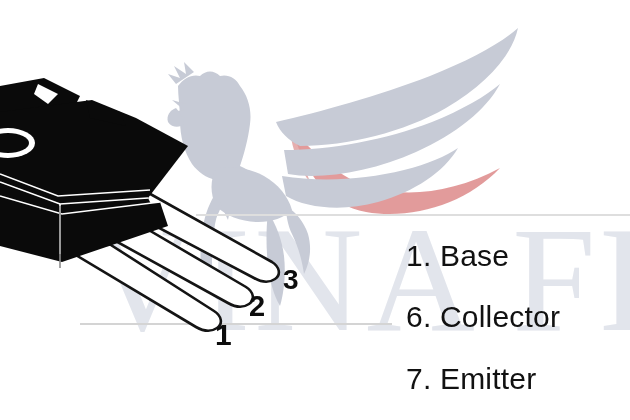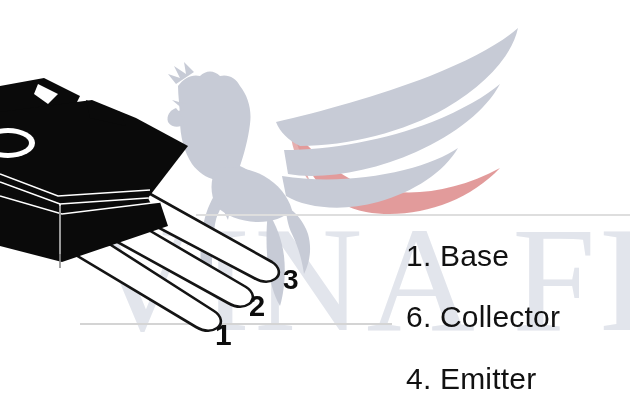--- a/index.html
+++ b/index.html
@@ -170,16 +170,16 @@
 
   <div class="layer" id="callout-layer">
     <span class="callout" id="callout-1">1</span>
     <span class="callout" id="callout-2">2</span>
     <span class="callout" id="callout-3">3</span>
   </div>
 
   <div class="layer" id="legend-layer">
     <div class="legend-row" id="legend-row-0">1. Base</div>
     <div class="legend-row" id="legend-row-1">6. Collector</div>
-    <div class="legend-row" id="legend-row-2">4. Emitter</div>
+    <div class="legend-row" id="legend-row-2">7. Emitter</div>
   </div>
 
 </div>
 
 </body></html>

